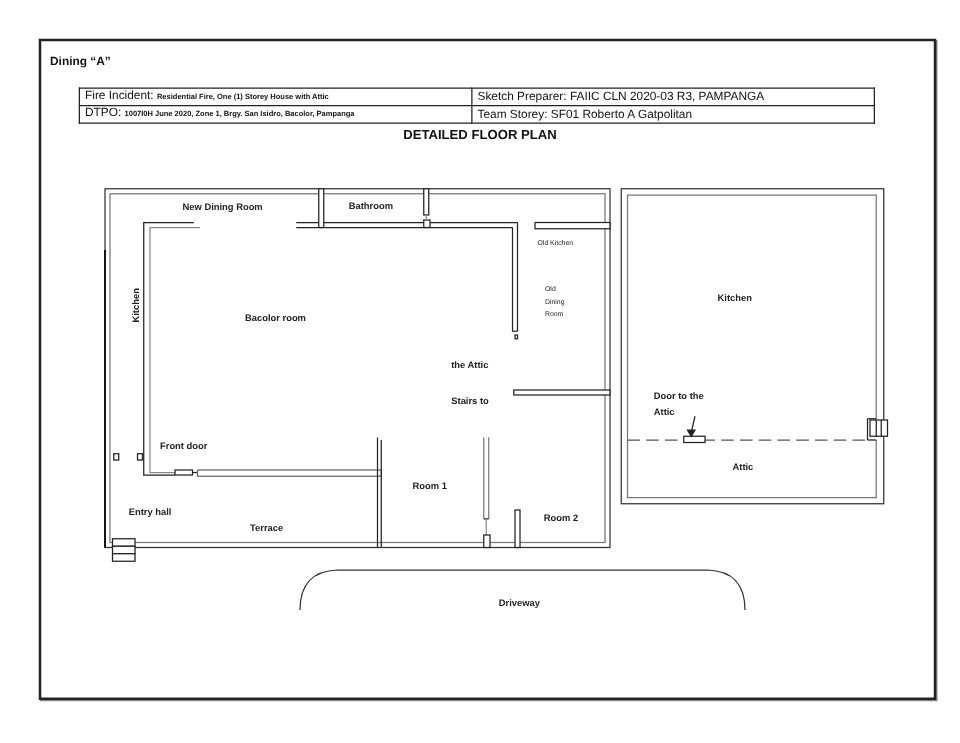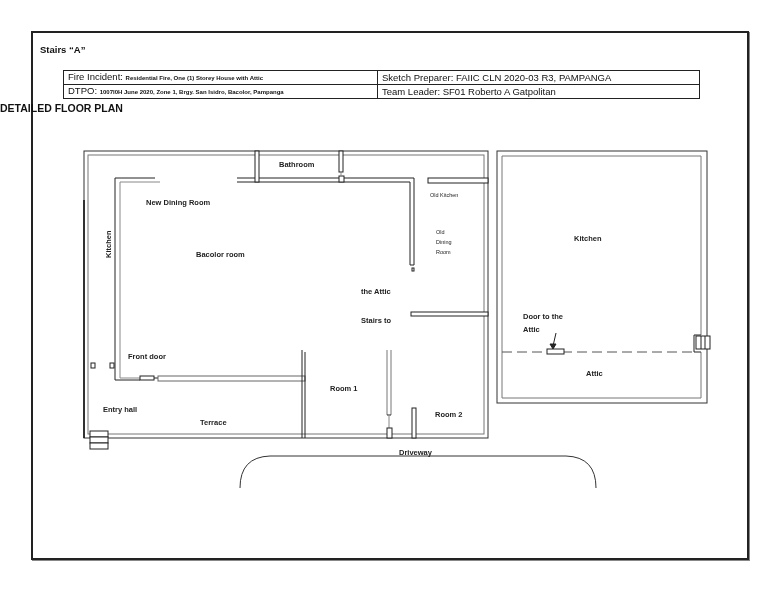--- a/index.html
+++ b/index.html
@@ -6,43 +6,43 @@
   body { width:768px; height:594px; position:relative; overflow:hidden;
          font-family:"Liberation Sans", "DejaVu Sans", sans-serif; color:#111; }
   .page-frame { position:absolute; left:31px; top:31px; width:718px; height:529px;
                 border:2px solid #222; box-shadow:1px 1px 0 #888; box-sizing:border-box; }
   .annex { position:absolute; left:40px; top:44px; font-size:9.5px; font-weight:bold; }
   .hdr-table { position:absolute; left:63px; top:70px; width:637px; border-collapse:collapse;
                font-size:9.5px; }
   .hdr-table td { border:1px solid #222; padding:0 4px; height:12px; line-height:12px; white-space:nowrap; }
   .hdr-table td.c1 { width:305px; }
   .small { font-size:6px; font-weight:bold; }
-  .plan-title { position:absolute; left:0; width:768px; top:102px; text-align:left;
+  .plan-title { position:absolute; left:0; width:768px; top:102px; text-align:center;
                 font-size:10.5px; font-weight:bold; }
   svg.plan { position:absolute; left:0; top:0; }
   .lbl { position:absolute; font-size:7.5px; font-weight:bold; color:#222; white-space:nowrap; }
   .lbl.tiny { font-size:5.5px; font-weight:normal; line-height:9px; }
   .lbl.vert { transform:rotate(-90deg); transform-origin:left top; }
 </style>
 </head>
 <body>
 
 <div class="page-frame"></div>
 
-<div class="annex">Stairs “A”</div>
+<div class="annex">Dining “A”</div>
 
 <table class="hdr-table">
   <tbody>
       <tr>
     <td class="c1"><span>Fire Incident: </span><span class="small">Residential Fire, One (1) Storey House with Attic</span></td>
     <td>Sketch Preparer: FAIIC CLN 2020-03 R3, PAMPANGA</td>
   </tr>
   <tr>
     <td class="c1"><span>DTPO: </span><span class="small">1007I0H June 2020, Zone 1, Brgy. San Isidro, Bacolor, Pampanga</span></td>
-    <td>Team Leader: SF01 Roberto A Gatpolitan</td>
+    <td>Team Storey: SF01 Roberto A Gatpolitan</td>
   </tr>
 </tbody>
   </table>
 
 <div class="plan-title">DETAILED FLOOR PLAN</div>
 
 <svg class="plan" width="768" height="594" fill="none" stroke="#222" stroke-width="1">
 
   <g>
     <rect x="84" y="151" width="404" height="287" stroke="#333"></rect>
@@ -108,33 +108,33 @@
     <rect x="547" y="349" width="17" height="5" fill="#fff"></rect>
     <line x1="556" y1="333" x2="553" y2="346"></line>
     <polygon points="550,344 556,344 553,349" fill="#222"></polygon>
   </g>
 
   <g>
     <path d="M 240 488 Q 240 457 270 456 L 566 456 Q 596 457 596 488" stroke="#333"></path>
   </g>
 </svg>
 
-<div class="lbl" style="left:146px;top:161px;margin-top:37px;">New Dining Room</div>
+<div class="lbl" style="left:146px;top:161px;">New Dining Room</div>
 <div class="lbl" style="left:279px;top:160px;">Bathroom</div>
 <div class="lbl tiny" style="left:430px;top:191px;">Old Kitchen</div>
 <div class="lbl tiny" style="left:436px;top:228px;">Old</div>
 <div class="lbl tiny" style="left:436px;top:238px;">Dining</div>
 <div class="lbl tiny" style="left:436px;top:248px;">Room</div>
 <div class="lbl vert" style="left:104px;top:258px;">Kitchen</div>
 <div class="lbl" style="left:196px;top:250px;">Bacolor room</div>
 <div class="lbl" style="left:361px;top:272px;margin-top:44px;">Stairs to</div>
 <div class="lbl" style="left:361px;top:287px;text-align:right;">the Attic</div>
 <div class="lbl" style="left:128px;top:352px;text-align:center;">Front door</div>
 <div class="lbl" style="left:103px;top:405px;">Entry hall</div>
 <div class="lbl" style="left:200px;top:418px;">Terrace</div>
 <div class="lbl" style="left:330px;top:384px;">Room 1</div>
 <div class="lbl" style="left:435px;top:374px;margin-top:36px;">Room 2</div>
-<div class="lbl" style="left:386px;top:448px;padding-left:13px;">Driveway</div>
+<div class="lbl" style="left:386px;top:478px;padding-left:13px;">Driveway</div>
 
 <div class="lbl" style="left:574px;top:234px;">Kitchen</div>
 <div class="lbl" style="left:523px;top:312px;">Door to the</div>
 <div class="lbl" style="left:523px;top:325px;">Attic</div>
 <div class="lbl" style="left:586px;top:369px;">Attic</div>
 
 </body></html>

